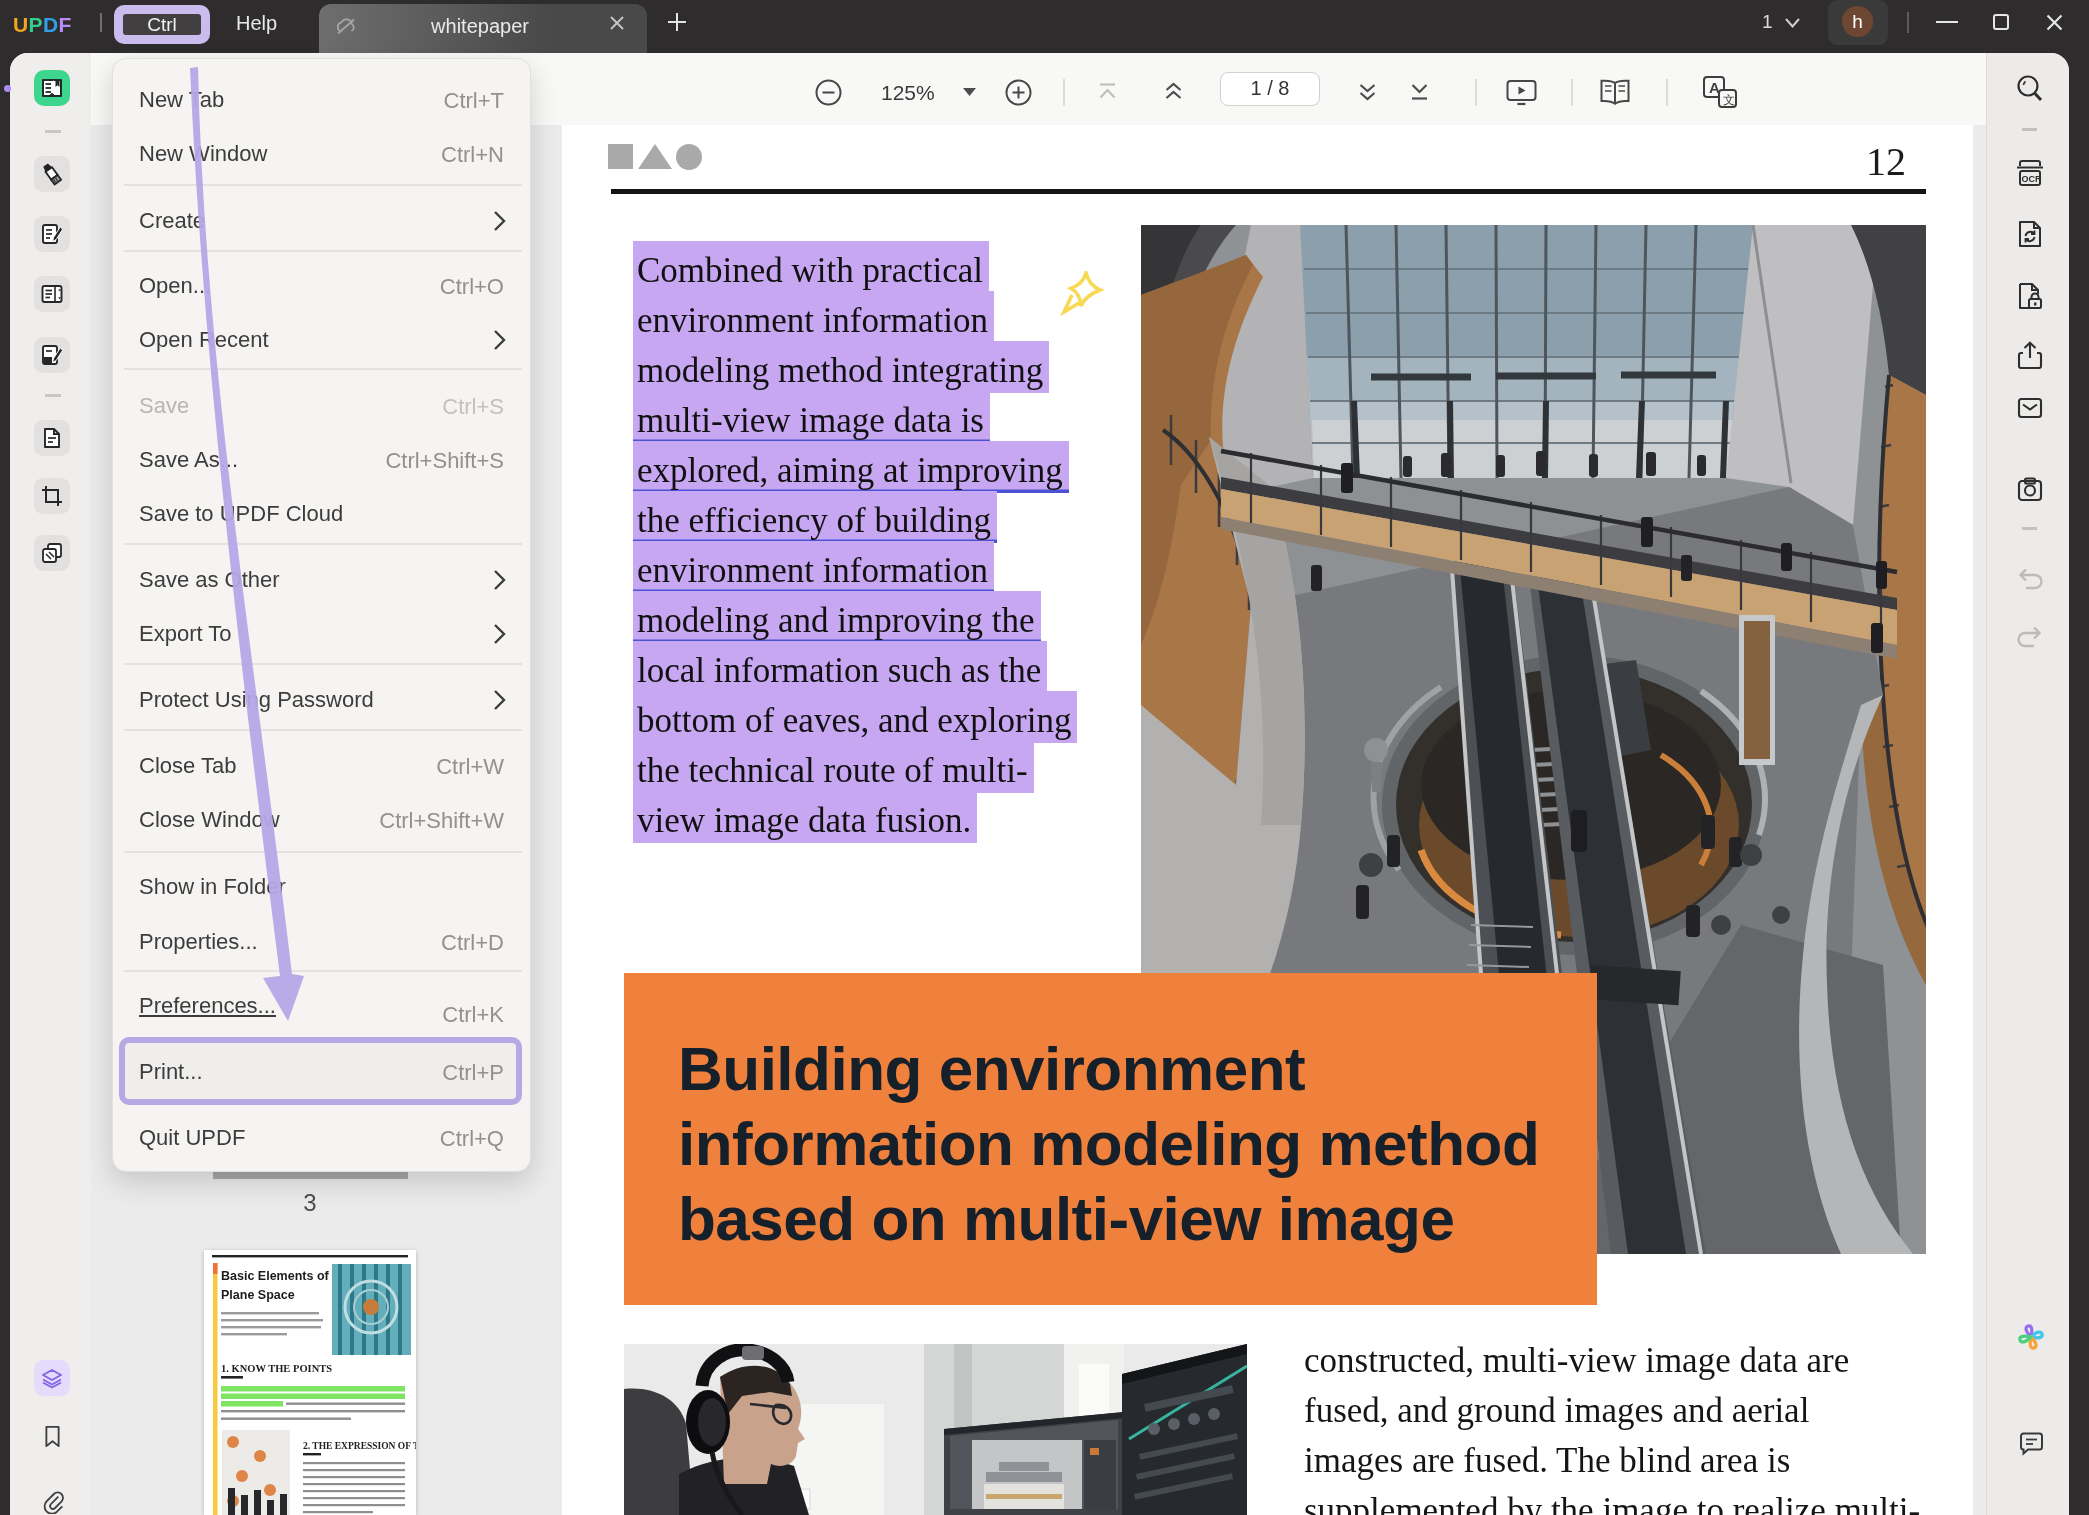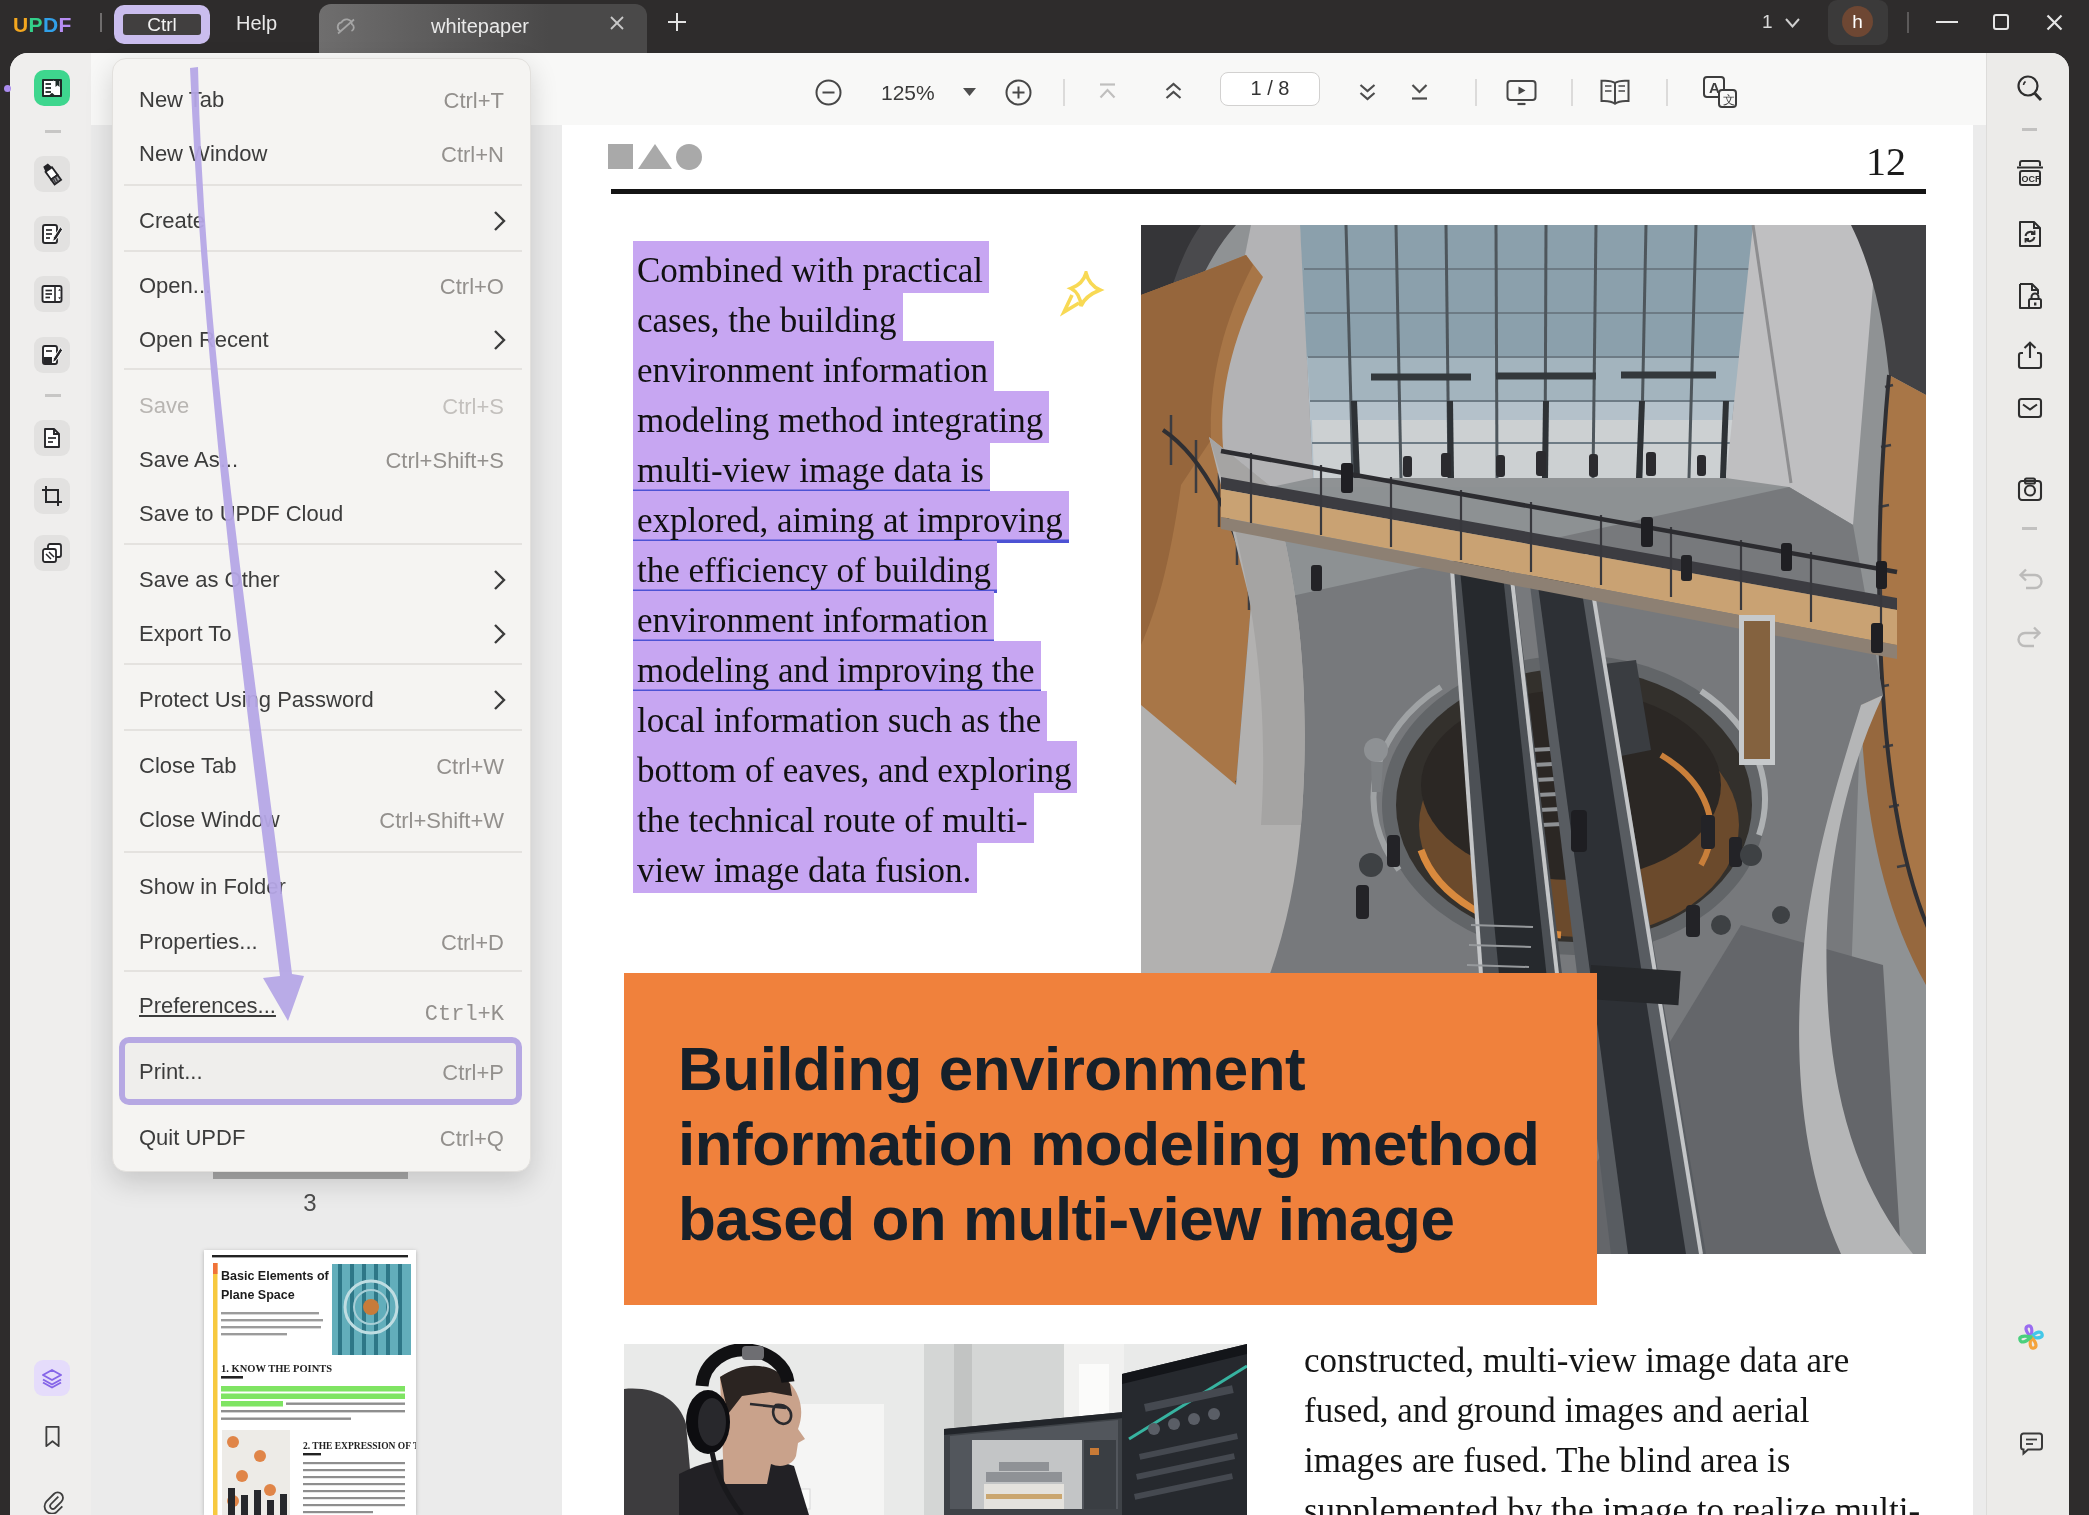--- a/index.html
+++ b/index.html
@@ -288,21 +288,20 @@
 <div id="pagecontent">
 
   <div class="abs" style="left:608px;top:144px;width:25px;height:25px;background:#a9a9a9;"></div>
   <div class="abs" style="left:638px;top:144px;width:0;height:0;border-left:17px solid transparent;border-right:17px solid transparent;border-bottom:25px solid #a9a9a9;"></div>
   <div class="abs" style="left:676px;top:144px;width:26px;height:26px;border-radius:50%;background:#a9a9a9;"></div>
   <div class="abs" style="left:1806px;top:138px;width:100px;text-align:right;font-family:'Liberation Serif',serif;font-size:40px;color:#1b1b1b;">12</div>
   <div class="abs" style="left:611px;top:189px;width:1315px;height:5px;background:#141414;"></div>
 
   <div class="abs" style="left:633px;top:246px;width:470px;font-family:'Liberation Serif',serif;font-size:35px;line-height:50px;color:#111;">
     <div><span class="hl">Combined with practical</span></div>
-    <div><span class="hl">cases, the building</span></div>
     <div><span class="hl">environment information</span></div>
     <div><span class="hl">modeling method integrating</span></div>
     <div><span class="hl hlu">multi-view image data is</span></div>
     <div><span class="hl hlu">explored, aiming at improving</span></div>
     <div><span class="hl hlu">the efficiency of building</span></div>
     <div><span class="hl hlu">environment information</span></div>
     <div><span class="hl hlu">modeling and improving the</span></div>
     <div><span class="hl">local information such as the</span></div>
     <div><span class="hl">bottom of eaves, and exploring</span></div>
     <div><span class="hl">the technical route of multi-</span></div>
@@ -667,21 +666,21 @@
   <div class="mi" style="top:691px;">Close Tab</div>
     <div class="ms" style="top:692px;">Ctrl+W</div>
   <div class="mi" style="top:745px;">Close Window</div>
     <div class="ms" style="top:746px;">Ctrl+Shift+W</div>
   <div class="sep" style="top:792px;"></div>
   <div class="mi" style="top:812px;">Show in Folder</div>
   <div class="mi" style="top:867px;">Properties...</div>
     <div class="ms" style="top:868px;">Ctrl+D</div>
   <div class="sep" style="top:911px;"></div>
   <div class="mi" style="top:931px;text-decoration:underline;">Preferences...</div>
-    <div class="ms" style="top:940px;font-family:Liberation Mono, monospace;">Ctrl+K</div>
+    <div class="ms" style="top:940px;">Ctrl+K</div>
   <div class="abs" style="left:6px;top:978px;width:403px;height:68px;border:6px solid #b6a8e3;border-radius:10px;background:#efeeec;"></div>
   <div class="mi" style="top:997px;">Print...</div>
     <div class="ms" style="top:998px;">Ctrl+P</div>
   <div class="mi" style="top:1063px;">Quit UPDF</div>
     <div class="ms" style="top:1064px;">Ctrl+Q</div>
 </div>
 <svg id="arrow" class="abs" style="left:140px;top:55px;" width="200" height="990" viewBox="0 0 200 990">
   <path d="M50,13 C63,310 102,620 140,921 L123,923 L148,966 L164,921 L152,919 C114,600 64,300 58,12 Z" fill="#b5a6e6" opacity="0.95"></path>
 </svg>
 

